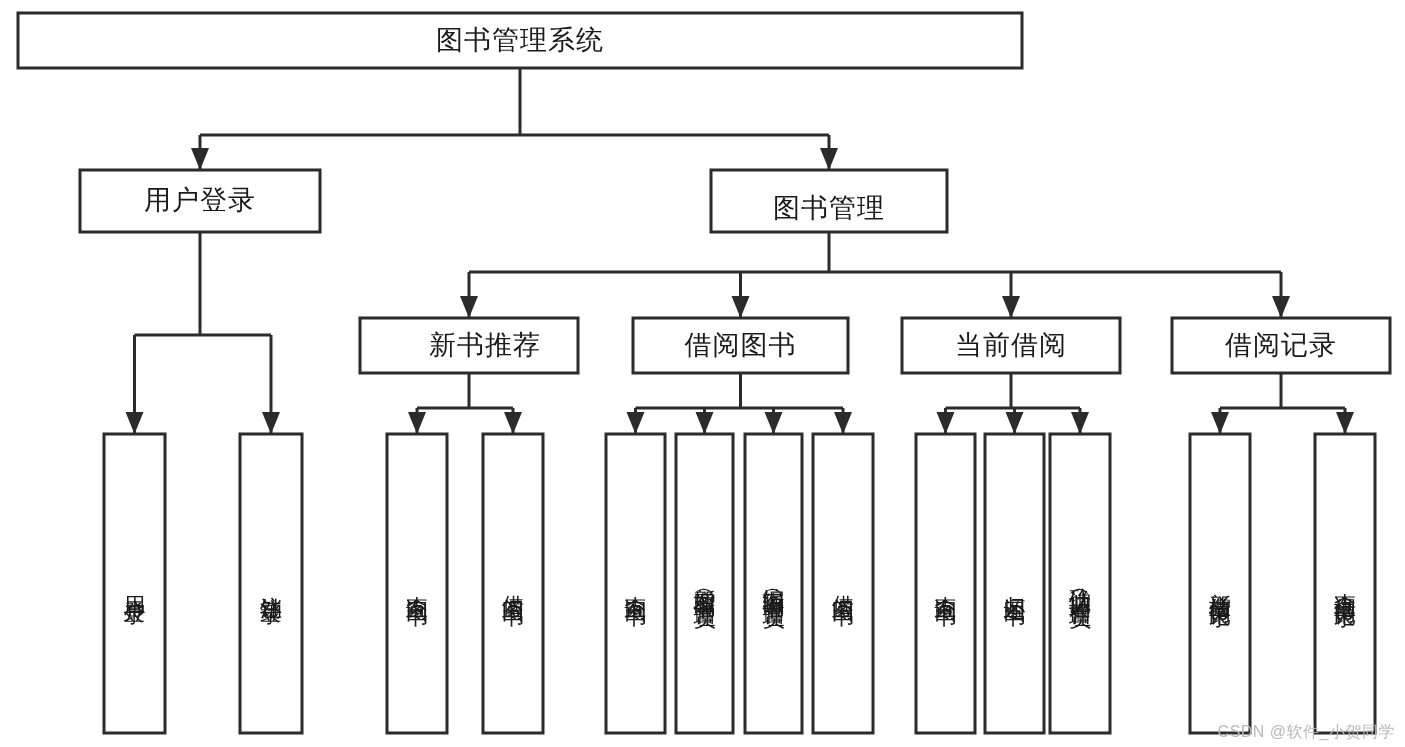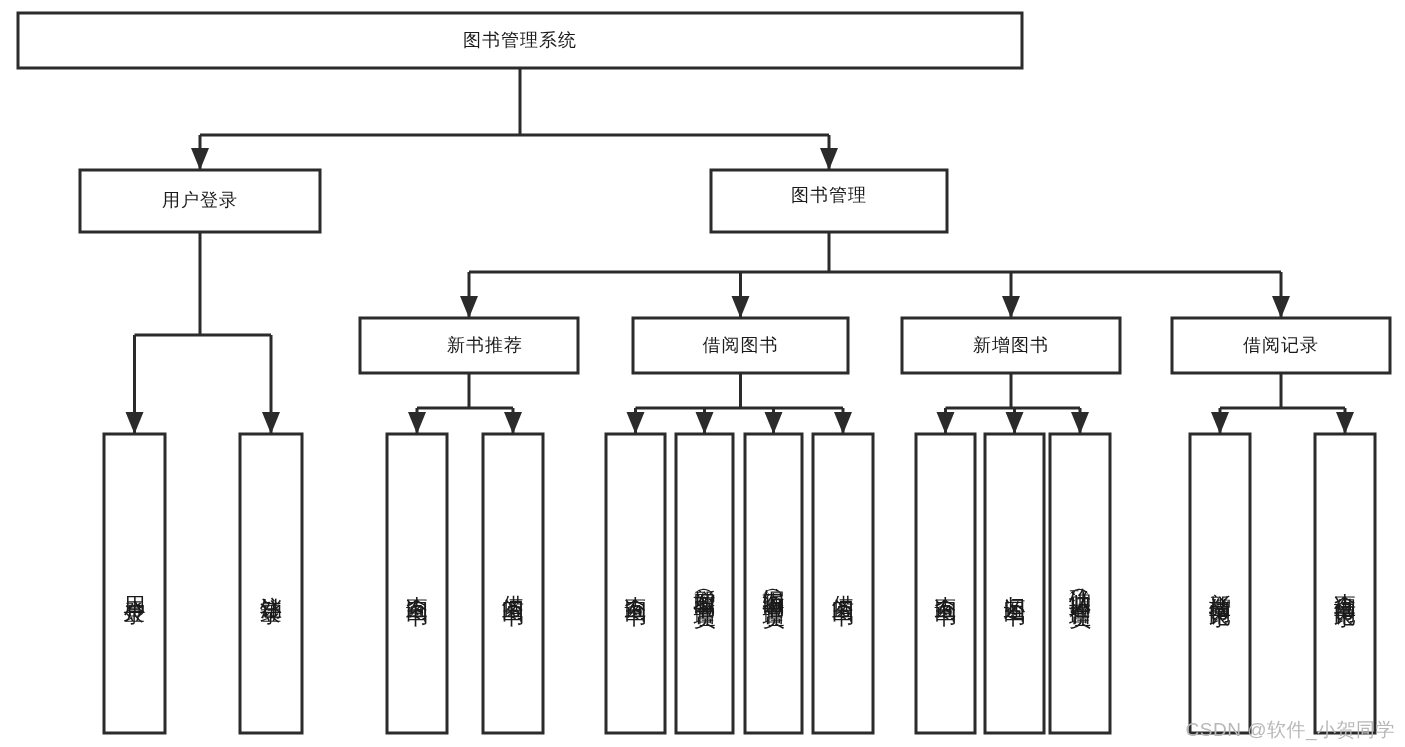--- a/index.html
+++ b/index.html
@@ -44,40 +44,40 @@
     position: absolute;
     display: flex;
     align-items: center;
     justify-content: center;
     color: #1a1a1a;
     font-family: "Liberation Sans", "DejaVu Sans", sans-serif;
     pointer-events: none;
     box-sizing: border-box;
   }
   .node-label.horizontal {
-    font-size: 18px;
+    font-size: 27px;
     letter-spacing: 1px;
     line-height: 1.1;
     border-radius: 21px;
   }
   .node-label.vertical {
     writing-mode: vertical-rl;
     text-orientation: upright;
     font-size: 22px;
     letter-spacing: 3px;
     line-height: 1.0;
     padding-top: 4px;
     padding-bottom: 4px;
     white-space: nowrap;
   }
   .watermark {
     position: absolute;
     right: 10px;
     bottom: 4px;
-    font-size: 19px;
+    font-size: 16px;
     color: #b8b8b8;
     font-family: "Liberation Sans", "DejaVu Sans", sans-serif;
     letter-spacing: 0.5px;
     white-space: nowrap;
   }
 </style>
 </head>
 <body>
 
 <div id="diagram-root">
@@ -153,30 +153,30 @@
       <line x1="1220" y1="408" x2="1220" y2="434" class="connector"></line>
       <polygon points="1211,412 1229,412 1220,434" class="arrow-head"></polygon>
       <line x1="1345" y1="408" x2="1345" y2="434" class="connector"></line>
       <polygon points="1336,412 1354,412 1345,434" class="arrow-head"></polygon>
     </svg>
   <div id="label-layer">
       <div class="node-label horizontal" style="left: 18px; top: 13px; width: 1004px; height: 55px;">图书管理系统</div>
       <div class="node-label horizontal" style="left: 80px; top: 170px; width: 240px; height: 62px;">用户登录</div>
       <div class="node-label vertical" style="left: 104px; top: 434px; width: 61px; height: 299px;">用户登录</div>
       <div class="node-label vertical" style="left: 240px; top: 434px; width: 62px; height: 299px;">注销登录</div>
-      <div class="node-label horizontal" style="left: 711px; top: 160px; width: 236px; height: 71px;">图书管理</div>
+      <div class="node-label horizontal" style="left: 711px; top: 173px; width: 236px; height: 71px;">图书管理</div>
       <div class="node-label horizontal" style="left: 360px; top: 318px; width: 218px; height: 55px; margin-left: 16px;">新书推荐</div>
       <div class="node-label vertical" style="left: 387px; top: 434px; width: 60px; height: 299px;">查询图书</div>
       <div class="node-label vertical" style="left: 483px; top: 434px; width: 60px; height: 299px;">借阅图书</div>
       <div class="node-label horizontal" style="left: 633px; top: 318px; width: 215px; height: 55px;">借阅图书</div>
       <div class="node-label vertical" style="left: 606px; top: 434px; width: 59px; height: 299px;">查询图书</div>
       <div class="node-label vertical" style="left: 676px; top: 434px; width: 57px; height: 299px;">新增图书（管理员）</div>
       <div class="node-label vertical" style="left: 745px; top: 434px; width: 57px; height: 299px;">编辑图书（管理员）</div>
       <div class="node-label vertical" style="left: 813px; top: 434px; width: 60px; height: 299px;">借阅图书</div>
-      <div class="node-label horizontal" style="left: 902px; top: 318px; width: 218px; height: 55px;">新增图书</div>
+      <div class="node-label horizontal" style="left: 902px; top: 318px; width: 218px; height: 55px;">当前借阅</div>
       <div class="node-label vertical" style="left: 916px; top: 434px; width: 59px; height: 299px;">查询图书</div>
       <div class="node-label vertical" style="left: 985px; top: 434px; width: 59px; height: 299px;">归还图书</div>
       <div class="node-label vertical" style="left: 1050px; top: 434px; width: 60px; height: 299px;">确认归还（管理员）</div>
       <div class="node-label horizontal" style="left: 1172px; top: 318px; width: 218px; height: 55px;">借阅记录</div>
       <div class="node-label vertical" style="left: 1190px; top: 434px; width: 60px; height: 299px;">新增借阅记录</div>
       <div class="node-label vertical" style="left: 1315px; top: 434px; width: 60px; height: 299px;">查询借阅记录</div>
     </div>
   <div class="watermark">CSDN @软件_小贺同学</div>
 </div>
 

